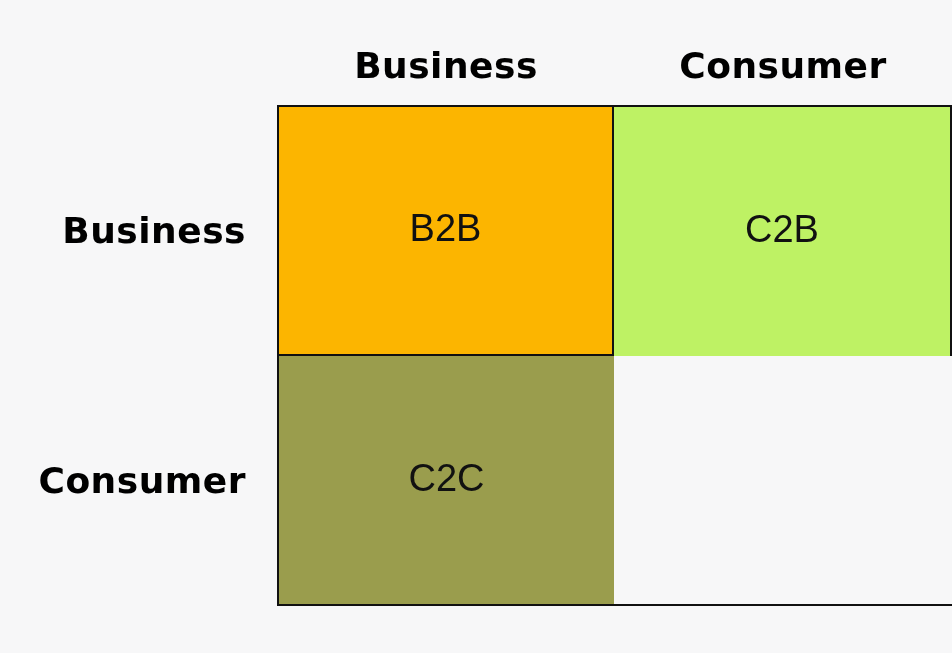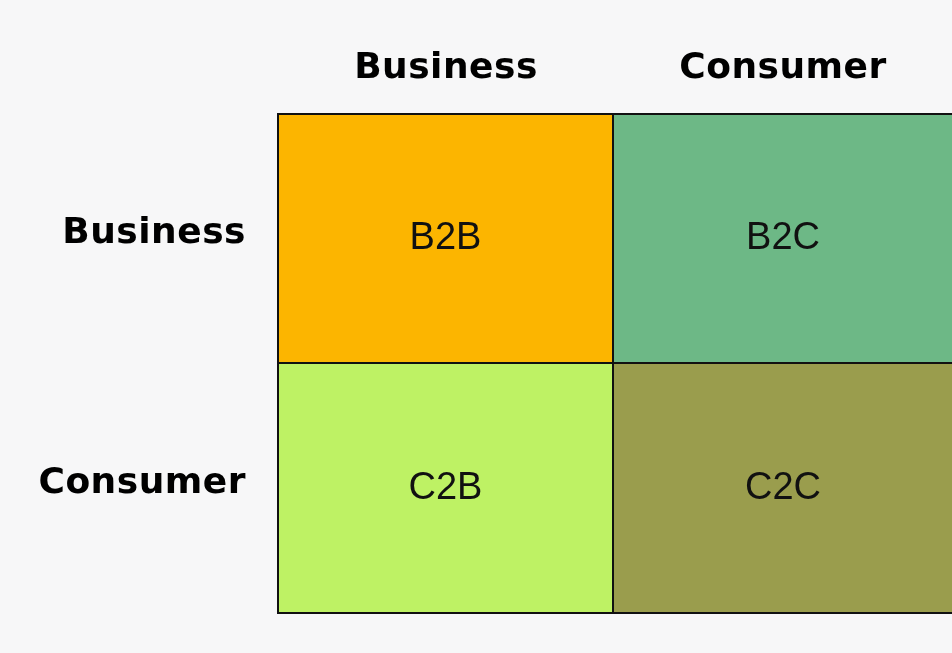--- a/index.html
+++ b/index.html
@@ -72,26 +72,23 @@
 </head>
 <body style="background: rgb(247, 247, 248);">
 
 <div>
   <div class="col-header c0">Business</div>
   <div class="col-header c1">Consumer</div>
 
   <div class="row-header r0">Business</div>
   <div class="row-header r1">Consumer</div>
 
-  <div class="grid" style="border-color: rgb(17, 17, 17); margin-top: 8px;">
+  <div class="grid" style="border-color: rgb(17, 17, 17);">
     <div class="cell tl" style="background: rgb(252, 181, 0);">
       <span class="cell-label">B2B</span>
-    </div>
-    <div class="cell tr" style="background: rgb(109, 184, 134);">
-      <span class="cell-label">B2C</span>
     </div>
     <div class="cell bl" style="background: #bef264;">
       <span class="cell-label">C2B</span>
     </div>
     <div class="cell br" style="background: rgb(154, 157, 77);">
       <span class="cell-label">C2C</span>
     </div>
   </div>
 </div>
 

